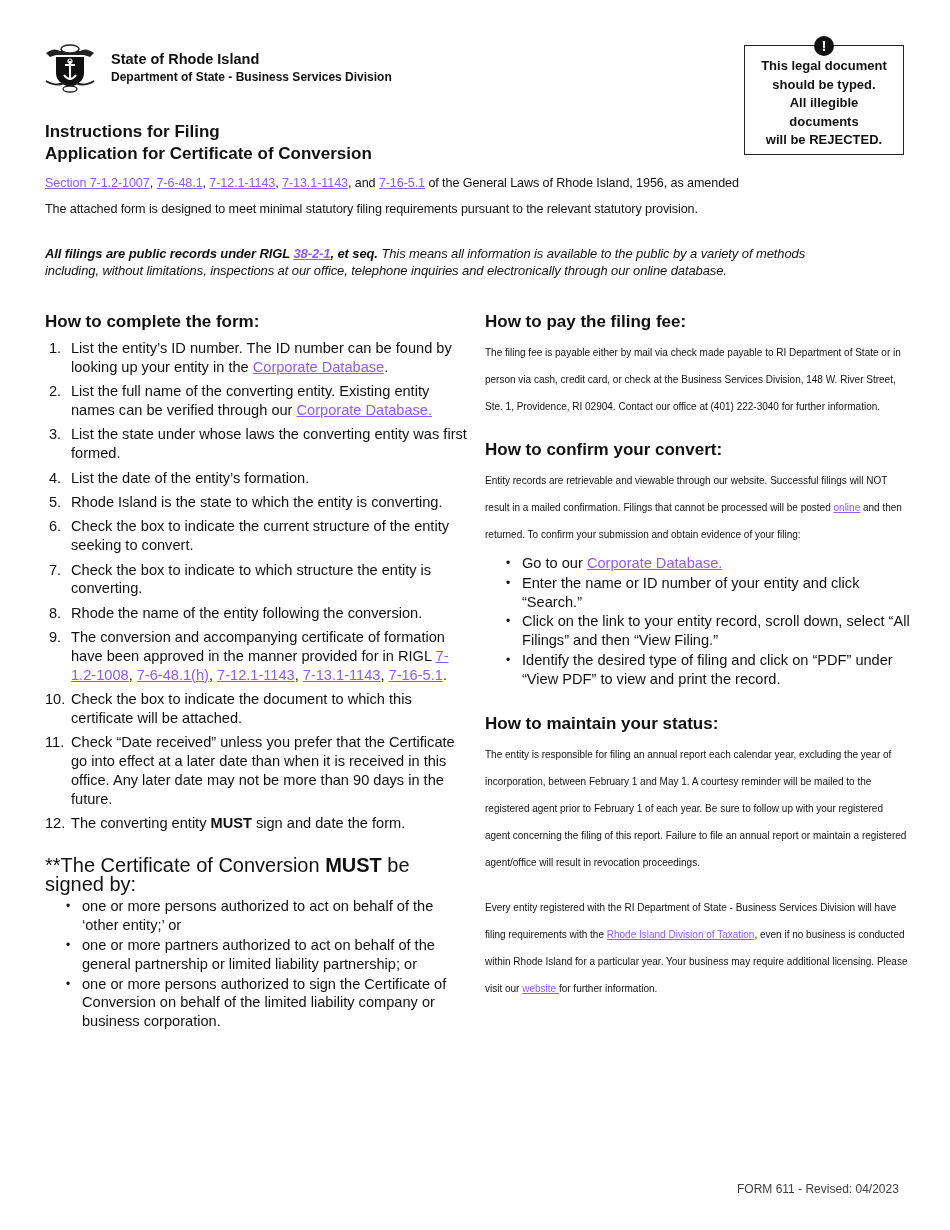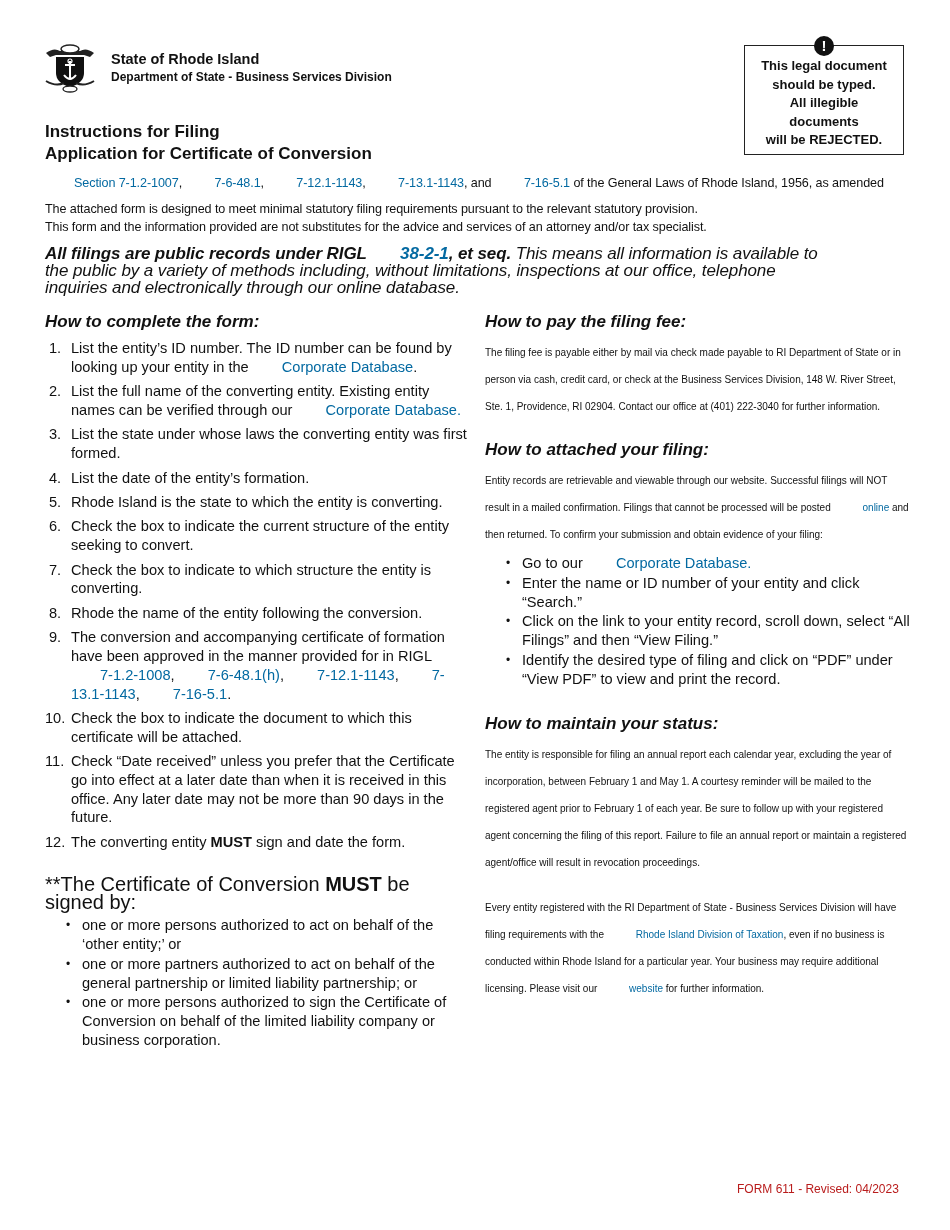--- a/index.html
+++ b/index.html
@@ -1,53 +1,53 @@
 <!DOCTYPE html>
 <html><head>
 <meta charset="utf-8">
 <style>
   html, body { margin: 0; padding: 0; background: #ffffff; }
   body {
     width: 950px; height: 1230px; position: relative; overflow: hidden;
     font-family: "Liberation Sans", sans-serif; color: #111;
   }
-  a, .link { color: #0369a1; cursor: pointer; margin-left: 29px; }
+  a, .link { color: #8b5cf6; text-decoration: underline; cursor: pointer; }
   .seal { position: absolute; left: 44px; top: 43px; width: 52px; height: 50px; }
   .hdr-state { position: absolute; left: 111px; top: 51px; font-size: 14.5px; font-weight: bold; text-align: center; }
   .hdr-dept { position: absolute; left: 111px; top: 70px; font-size: 12px; font-weight: bold; }
   .warnbox {
     position: absolute; left: 744px; top: 45px; width: 160px; height: 110px;
     border: 1px solid #222; box-sizing: border-box;
     text-align: center; font-size: 13px; font-weight: bold; line-height: 18.5px;
     padding-top: 11px;
   }
   .warnicon {
     position: absolute; left: 69px; top: -10px; width: 20px; height: 20px; border-radius: 50%;
     background: #111; color: #fff; font-size: 15px; line-height: 20px; text-align: center; font-weight: bold;
   }
   .title1 { position: absolute; left: 45px; top: 122px; font-size: 17px; font-weight: bold; }
   .title2 { position: absolute; left: 45px; top: 144px; font-size: 17px; font-weight: bold; }
   .sections { position: absolute; left: 45px; top: 176px; font-size: 12.6px; letter-spacing: -0.1px; }
   .attached { position: absolute; left: 45px; top: 200px; font-size: 12.6px; line-height: 18px; letter-spacing: -0.1px; }
-  .public { position: absolute; left: 45px; top: 245px; width: 775px; font-size: 17px; line-height: 17px; font-style: italic; letter-spacing: -0.1px; }
+  .public { position: absolute; left: 45px; top: 245px; width: 775px; font-size: 13px; line-height: 17px; font-style: italic; letter-spacing: -0.1px; }
   .public b { font-weight: bold; }
   .col-left { position: absolute; left: 45px; top: 312px; width: 425px; }
   .col-right { position: absolute; left: 485px; top: 312px; width: 425px; }
-  h2 { font-size: 17px; font-weight: bold; margin: 0 0 7px 0; font-style: italic; }
+  h2 { font-size: 17px; font-weight: bold; margin: 0 0 7px 0; }
   ol.steps { list-style: none; margin: 0; padding: 0; font-size: 14.6px; line-height: 18.8px; }
   ol.steps li { position: relative; padding-left: 26px; margin-bottom: 5.6px; }
   ol.steps li .num { position: absolute; left: 0; top: 0; width: 26px; }
   ol.steps li .num.one { left: 4px; }
   .signed { margin-top: 23px; font-size: 20px; line-height: 18.8px; }
   ul.bullets { list-style: none; margin: 4px 0 0 0; padding: 0; font-size: 14.6px; line-height: 18.8px; }
   ul.bullets li { position: relative; padding-left: 37px; margin-bottom: 1px; }
   ul.bullets li .dot { position: absolute; left: 21px; top: 0; font-size: 12px; }
   .para { font-size: 10px; line-height: 27px; margin: 0; }
   .sec-gap { height: 20px; }
-  .footer { position: absolute; left: 737px; top: 1182px; font-size: 12px; color: #b91c1c; }
+  .footer { position: absolute; left: 737px; top: 1182px; font-size: 12px; color: #404040; }
 </style>
 </head>
 <body>
 
 <svg class="seal" viewBox="0 0 52 50">
   <path d="M2 10 Q10 4 16 8 L36 8 Q42 4 50 10 L46 14 L40 12 L12 12 L6 14 Z" fill="#222"></path>
   <ellipse cx="26" cy="6" rx="9" ry="4" fill="#fff" stroke="#222" stroke-width="1.5"></ellipse>
   <path d="M12 14 L40 14 L40 30 Q40 40 26 44 Q12 40 12 30 Z" fill="#111"></path>
   <path d="M26 18 L26 36 M21 22 L31 22 M20 32 Q26 40 32 32" stroke="#fff" stroke-width="2" fill="none"></path>
   <circle cx="26" cy="18" r="2" fill="none" stroke="#fff" stroke-width="1.2"></circle>
@@ -68,21 +68,20 @@
 
 <div class="title1">Instructions for Filing</div>
 <div class="title2">Application for Certificate of Conversion</div>
 
 <div class="sections">
   <a>Section 7-1.2-1007</a><span>, </span><a>7-6-48.1</a><span>, </span><a>7-12.1-1143</a><span>, </span><a>7-13.1-1143</a><span>, and </span><a>7-16-5.1</a><span> of the General Laws of Rhode Island, 1956, as amended</span>
 </div>
 
 <div class="attached">
   <div>The attached form is designed to meet minimal statutory filing requirements pursuant to the relevant statutory provision.</div>
-  <div>This form and the information provided are not substitutes for the advice and services of an attorney and/or tax specialist.</div>
 </div>
 
 <div class="public">
   <b>All filings are public records under RIGL </b><b><a>38-2-1</a></b><b>, et seq.</b><span> This means all information is available to the public by a variety of methods including, without limitations, inspections at our office, telephone inquiries and electronically through our online database.</span>
 </div>
 
 <div class="col-left">
   <h2>How to complete the form:</h2>
   <ol class="steps">
     <li><span class="num one">1.</span><span>List the entity’s ID number. The ID number can be found by looking up your entity in the </span><a>Corporate Database</a><span>.</span></li>
@@ -107,21 +106,21 @@
     <li><span class="dot">•</span><span>one or more partners authorized to act on behalf of the general partnership or limited liability partnership; or</span></li>
     <li><span class="dot">•</span><span>one or more persons authorized to sign the Certificate of Conversion on behalf of the limited liability company or business corporation.</span></li>
   </ul>
 </div>
 
 <div class="col-right">
   <h2>How to pay the filing fee:</h2>
   <p class="para">The filing fee is payable either by mail via check made payable to RI Department of State or in person via cash, credit card, or check at the Business Services Division, 148 W. River Street, Ste. 1, Providence, RI 02904. Contact our office at (401) 222-3040 for further information.</p>
 
   <div class="sec-gap"></div>
-  <h2>How to attached your filing:</h2>
+  <h2>How to confirm your convert:</h2>
   <p class="para">
     <span>Entity records are retrievable and viewable through our website. Successful filings will NOT result in a mailed confirmation. Filings that cannot be processed will be posted </span><a>online</a><span> and then returned. To confirm your submission and obtain evidence of your filing:</span>
   </p>
   <ul class="bullets" style="margin-top:6px;">
     <li><span class="dot">•</span><span>Go to our </span><a>Corporate Database.</a></li>
     <li><span class="dot">•</span><span>Enter the name or ID number of your entity and click “Search.”</span></li>
     <li><span class="dot">•</span><span>Click on the link to your entity record, scroll down, select “All Filings” and then “View Filing.”</span></li>
     <li><span class="dot">•</span><span>Identify the desired type of filing and click on “PDF” under “View PDF” to view and print the record.</span></li>
   </ul>
 

